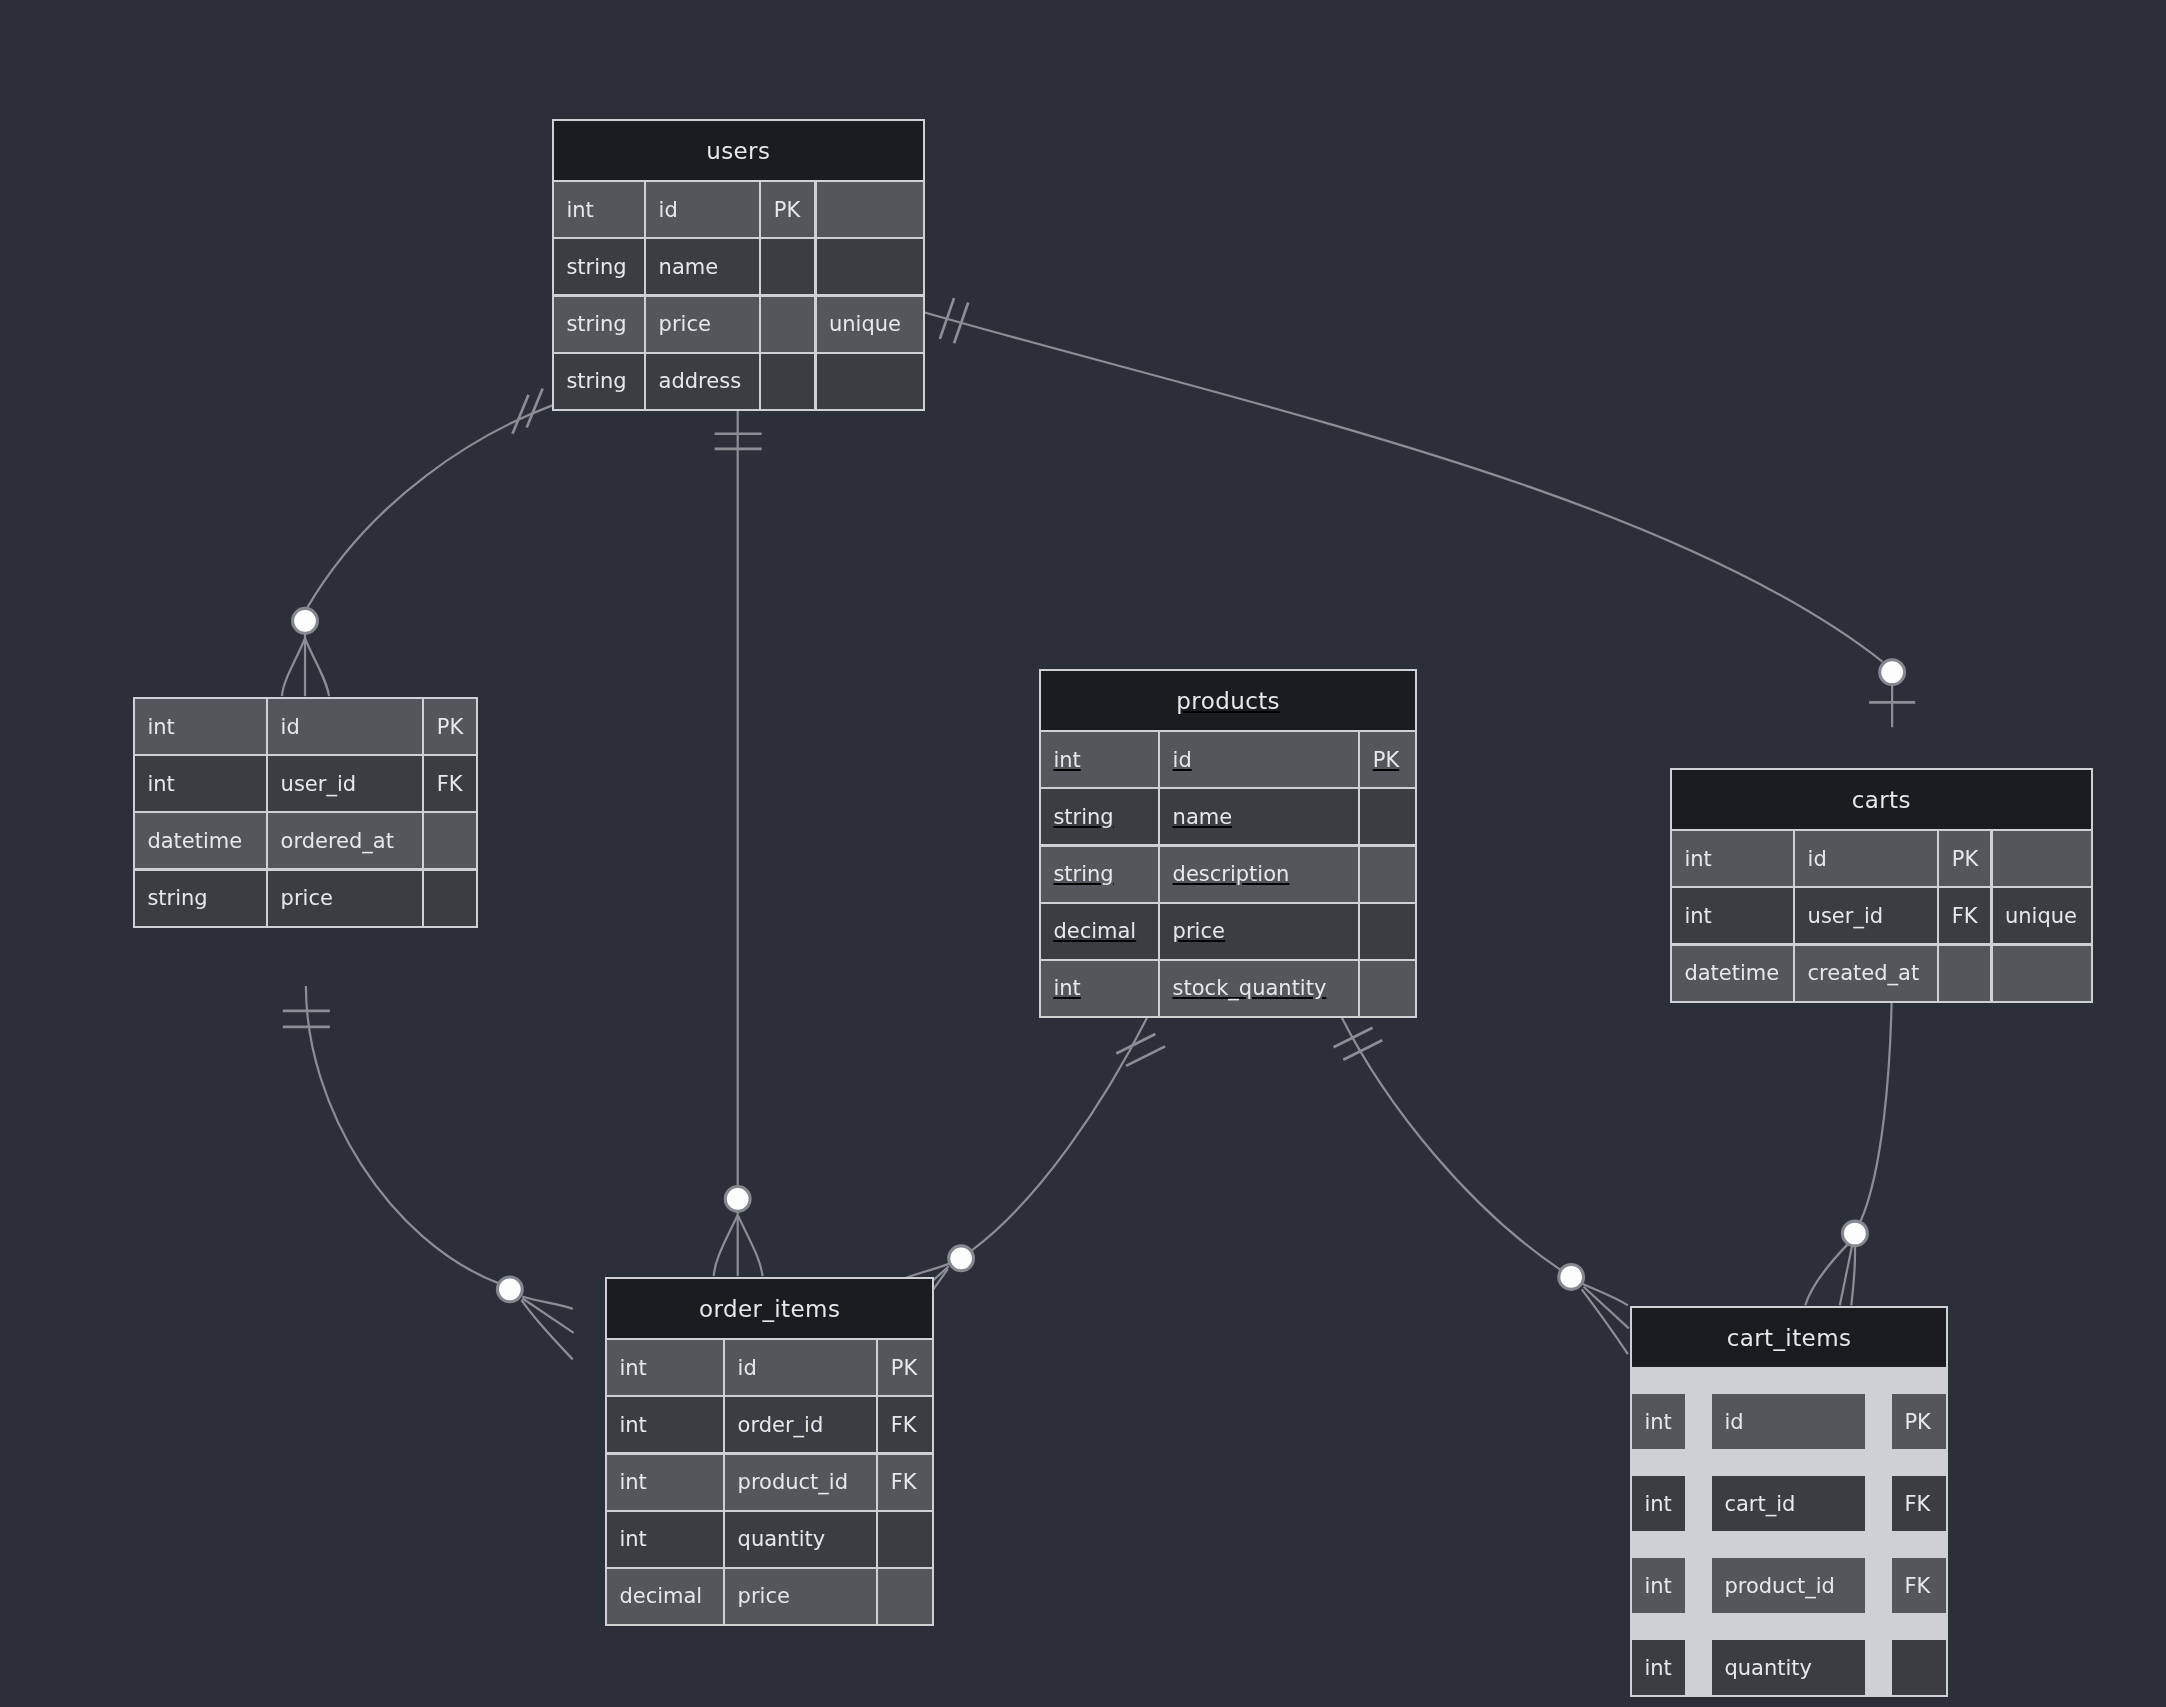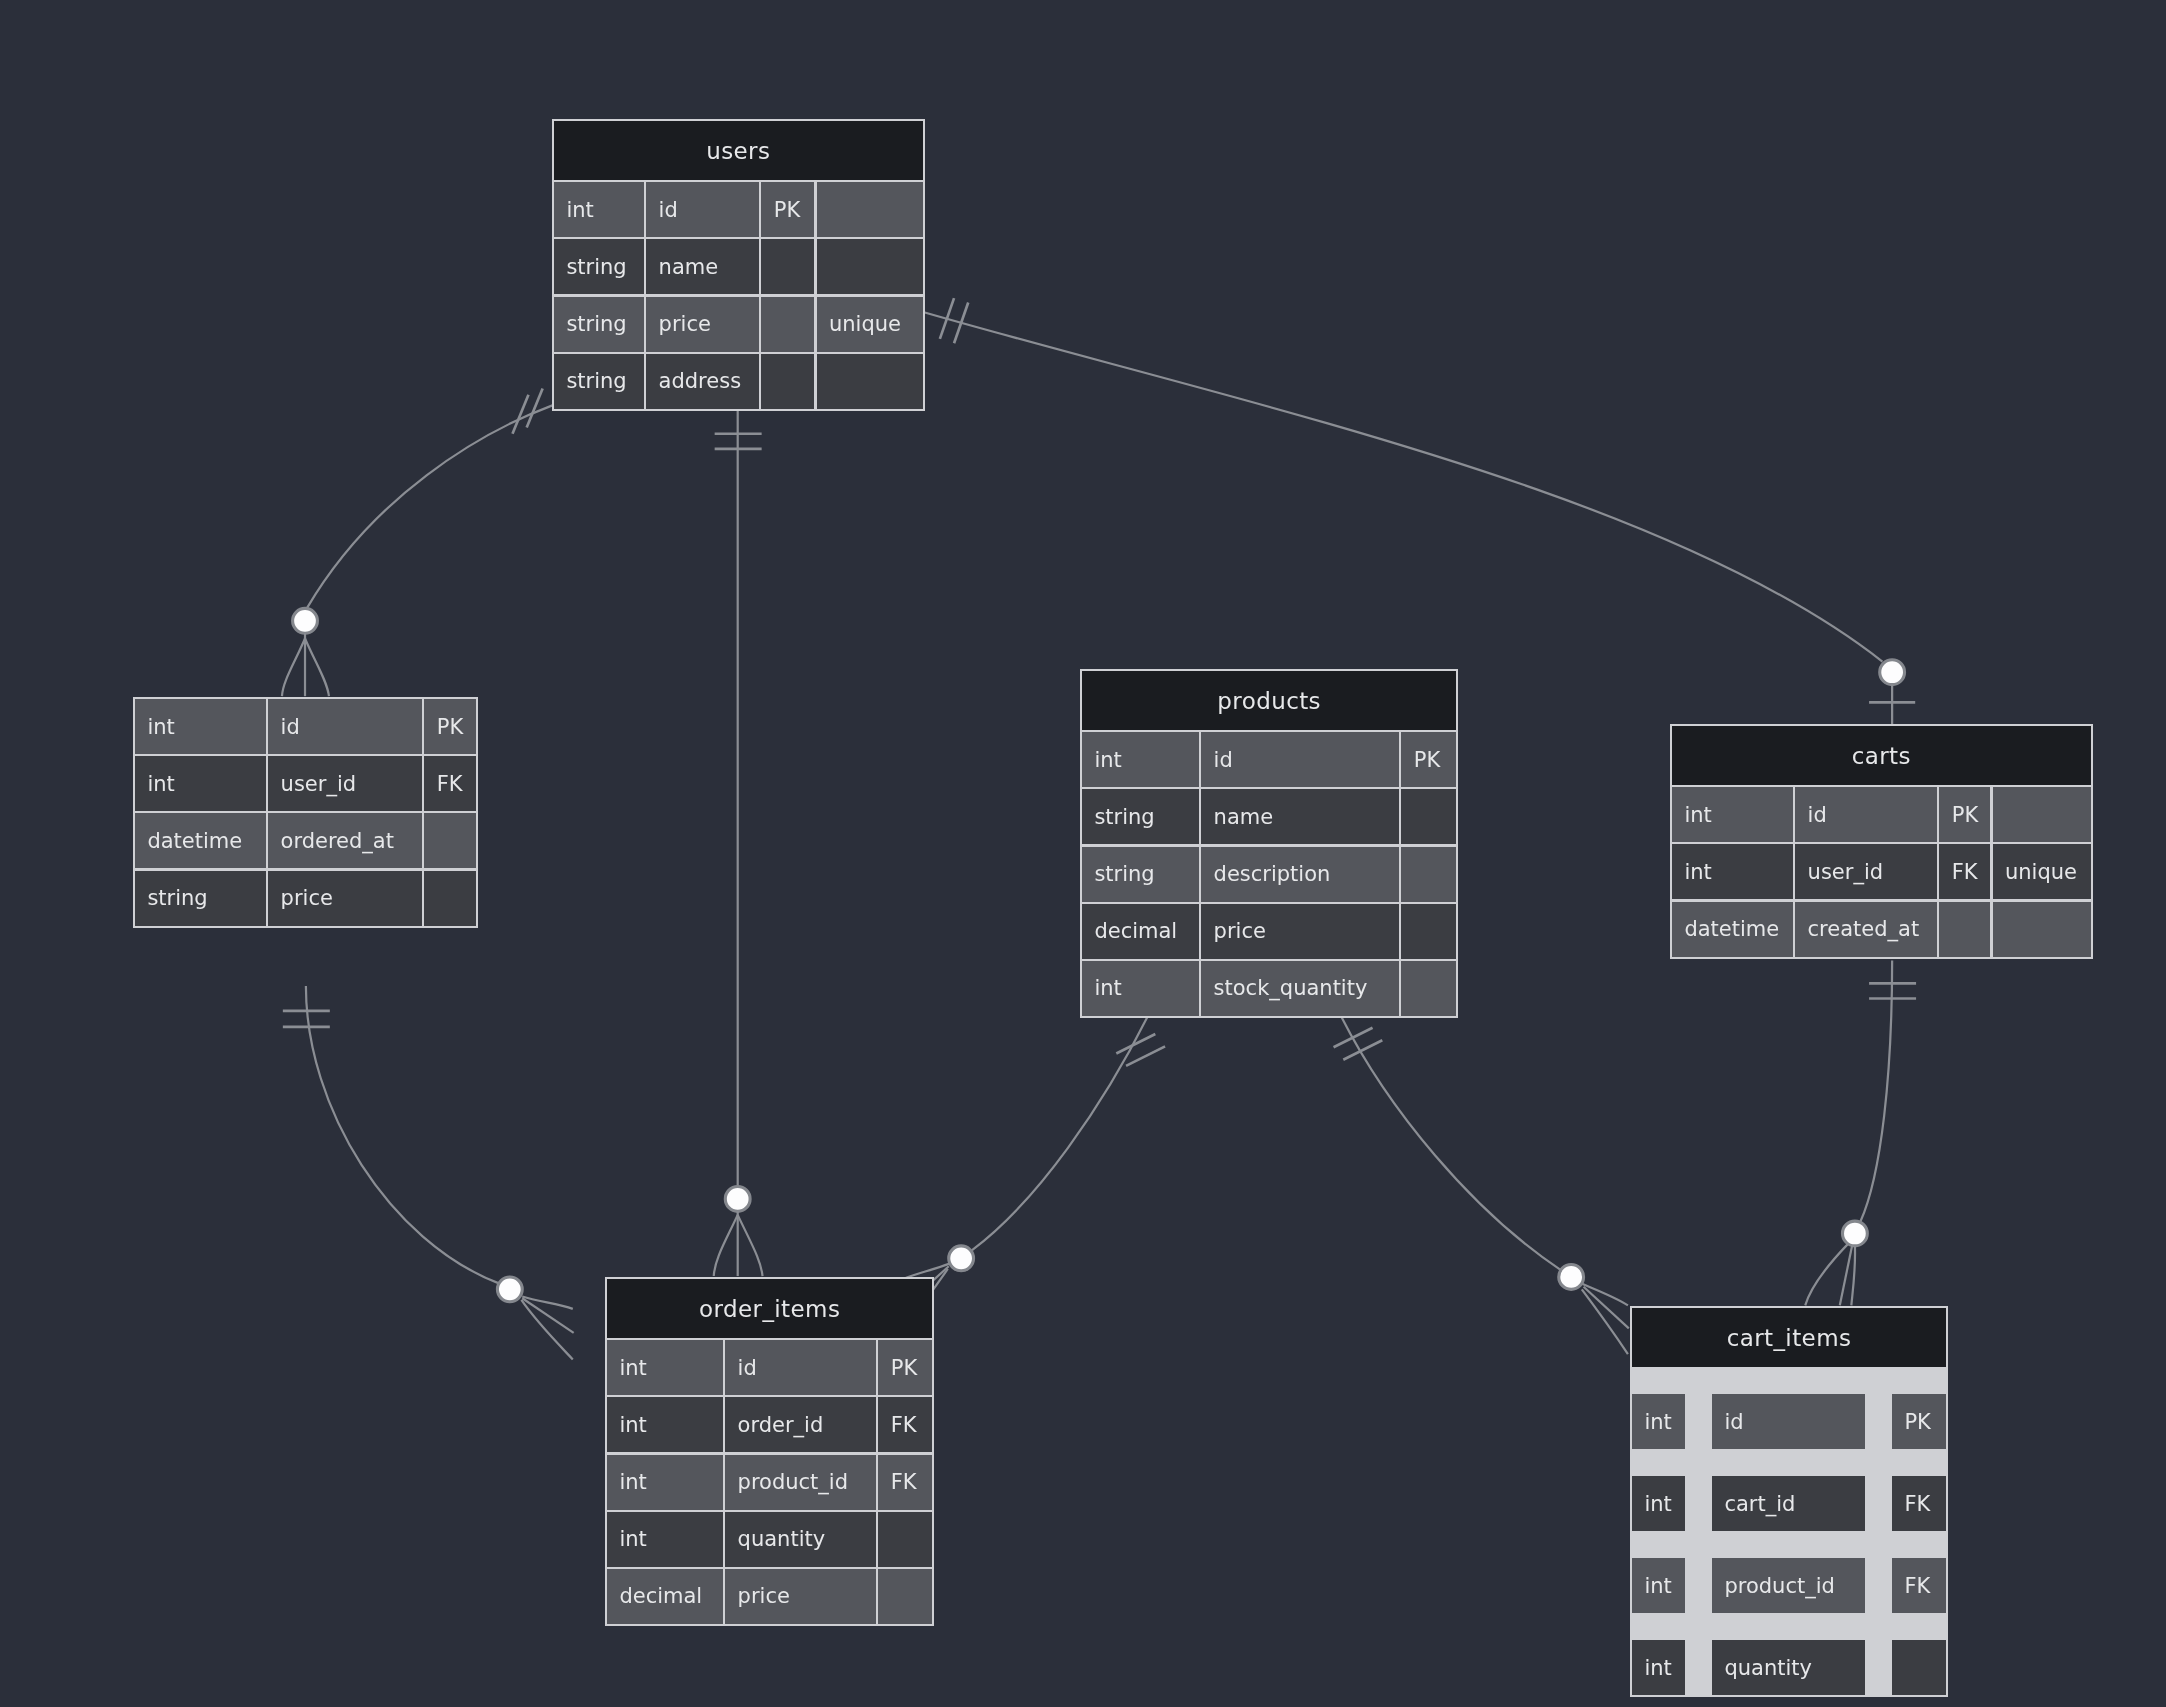--- a/index.html
+++ b/index.html
@@ -139,39 +139,39 @@
         <div class="cell row-even">int</div>
         <div class="cell row-even">user_id</div>
         <div class="cell row-even">FK</div>
         <div class="cell row-odd">datetime</div>
         <div class="cell row-odd">ordered_at</div>
         <div class="cell row-odd"></div>
         <div class="cell row-even">string</div>
         <div class="cell row-even">price</div>
         <div class="cell row-even"></div>
       </div>
-      <div class="entity" style="left: 1080px; top: 669px; grid-template-columns: 117px 198px 55px;">
+      <div class="entity" style="left: 1039px; top: 669px; grid-template-columns: 117px 198px 55px; text-decoration: underline;">
         <div class="entity-header">products</div>
         <div class="cell row-odd">int</div>
         <div class="cell row-odd">id</div>
         <div class="cell row-odd">PK</div>
         <div class="cell row-even">string</div>
         <div class="cell row-even">name</div>
         <div class="cell row-even"></div>
         <div class="cell row-odd">string</div>
         <div class="cell row-odd">description</div>
         <div class="cell row-odd"></div>
         <div class="cell row-even">decimal</div>
         <div class="cell row-even">price</div>
         <div class="cell row-even"></div>
         <div class="cell row-odd">int</div>
         <div class="cell row-odd">stock_quantity</div>
         <div class="cell row-odd"></div>
       </div>
-      <div class="entity" style="left: 1670px; top: 724px; grid-template-columns: 121px 142px 51px 98px;">
+      <div class="entity" style="left: 1670px; top: 768px; grid-template-columns: 121px 142px 51px 98px;">
         <div class="entity-header">carts</div>
         <div class="cell row-odd">int</div>
         <div class="cell row-odd">id</div>
         <div class="cell row-odd">PK</div>
         <div class="cell row-odd"></div>
         <div class="cell row-even">int</div>
         <div class="cell row-even">user_id</div>
         <div class="cell row-even">FK</div>
         <div class="cell row-even">unique</div>
         <div class="cell row-odd">datetime</div>

